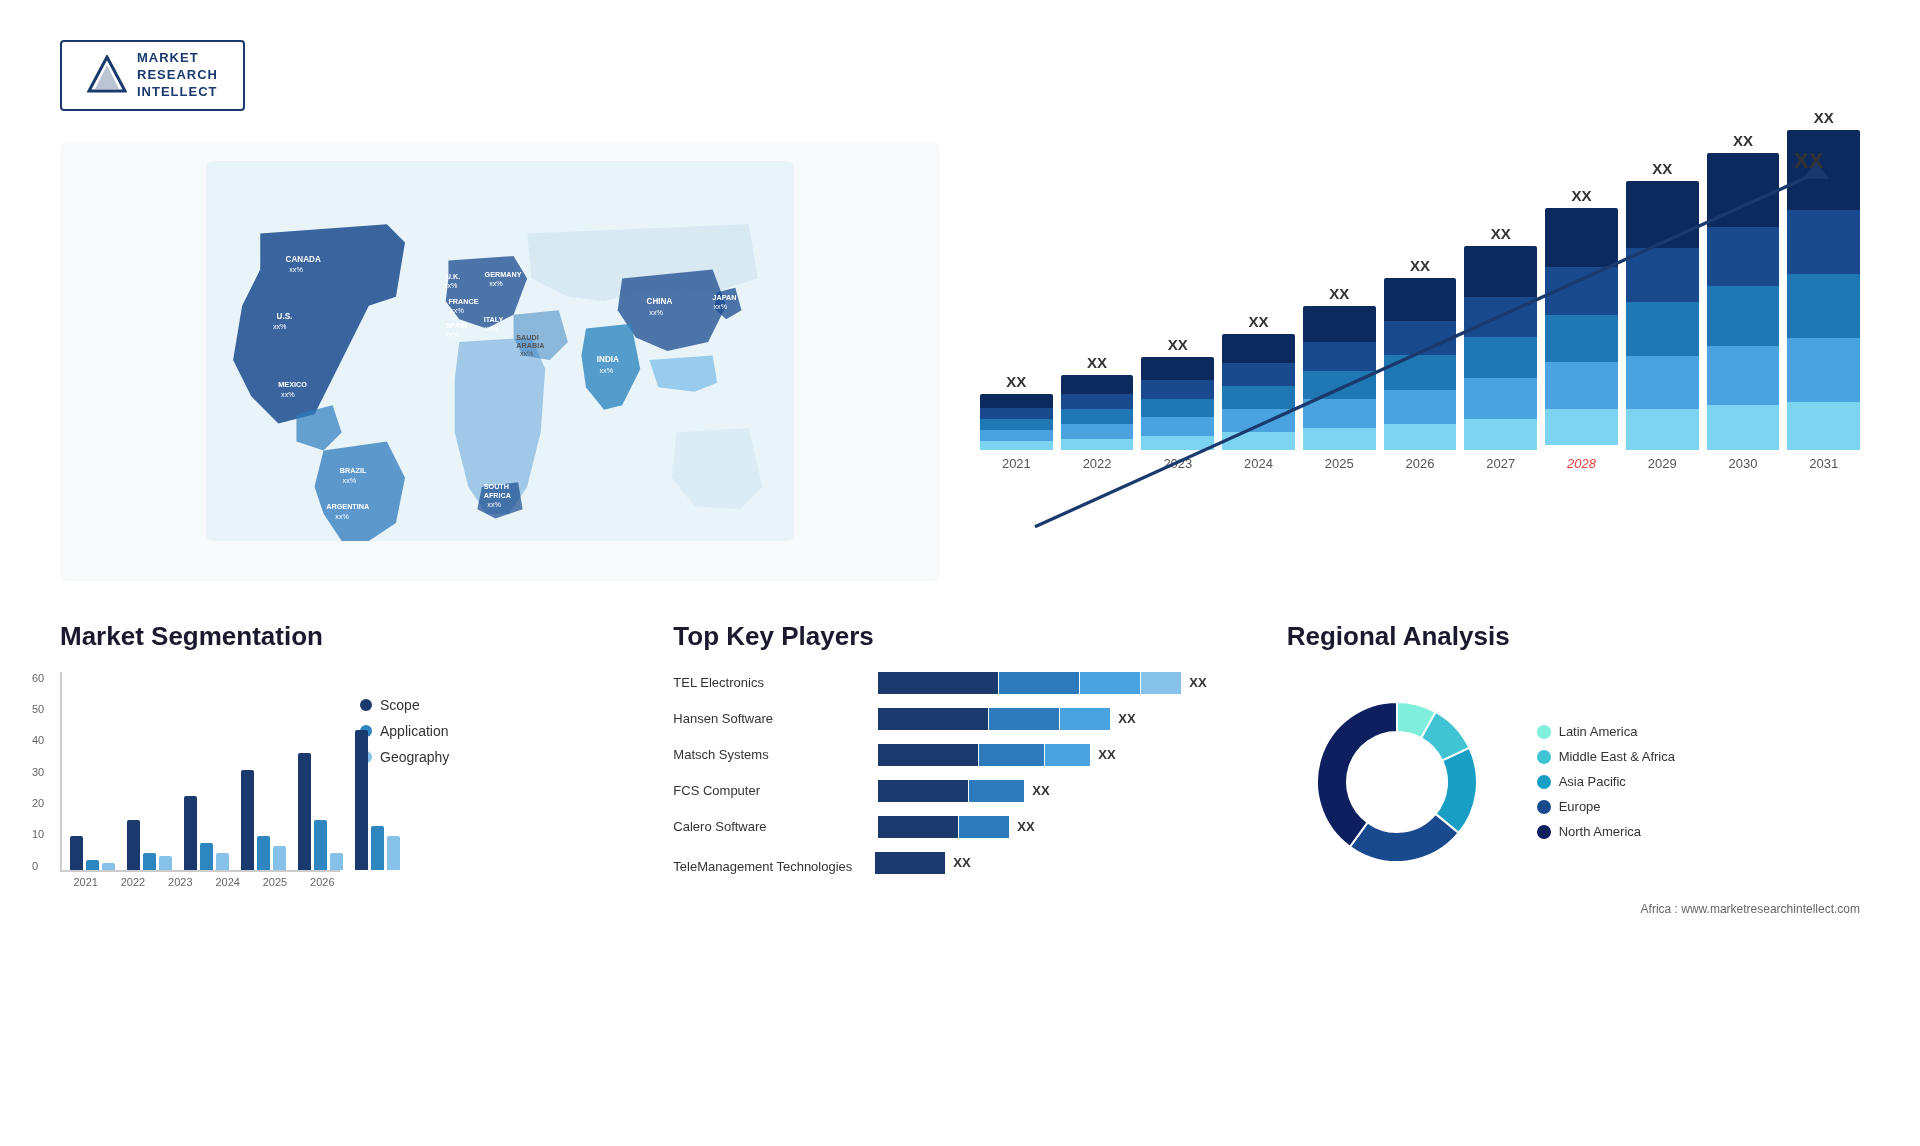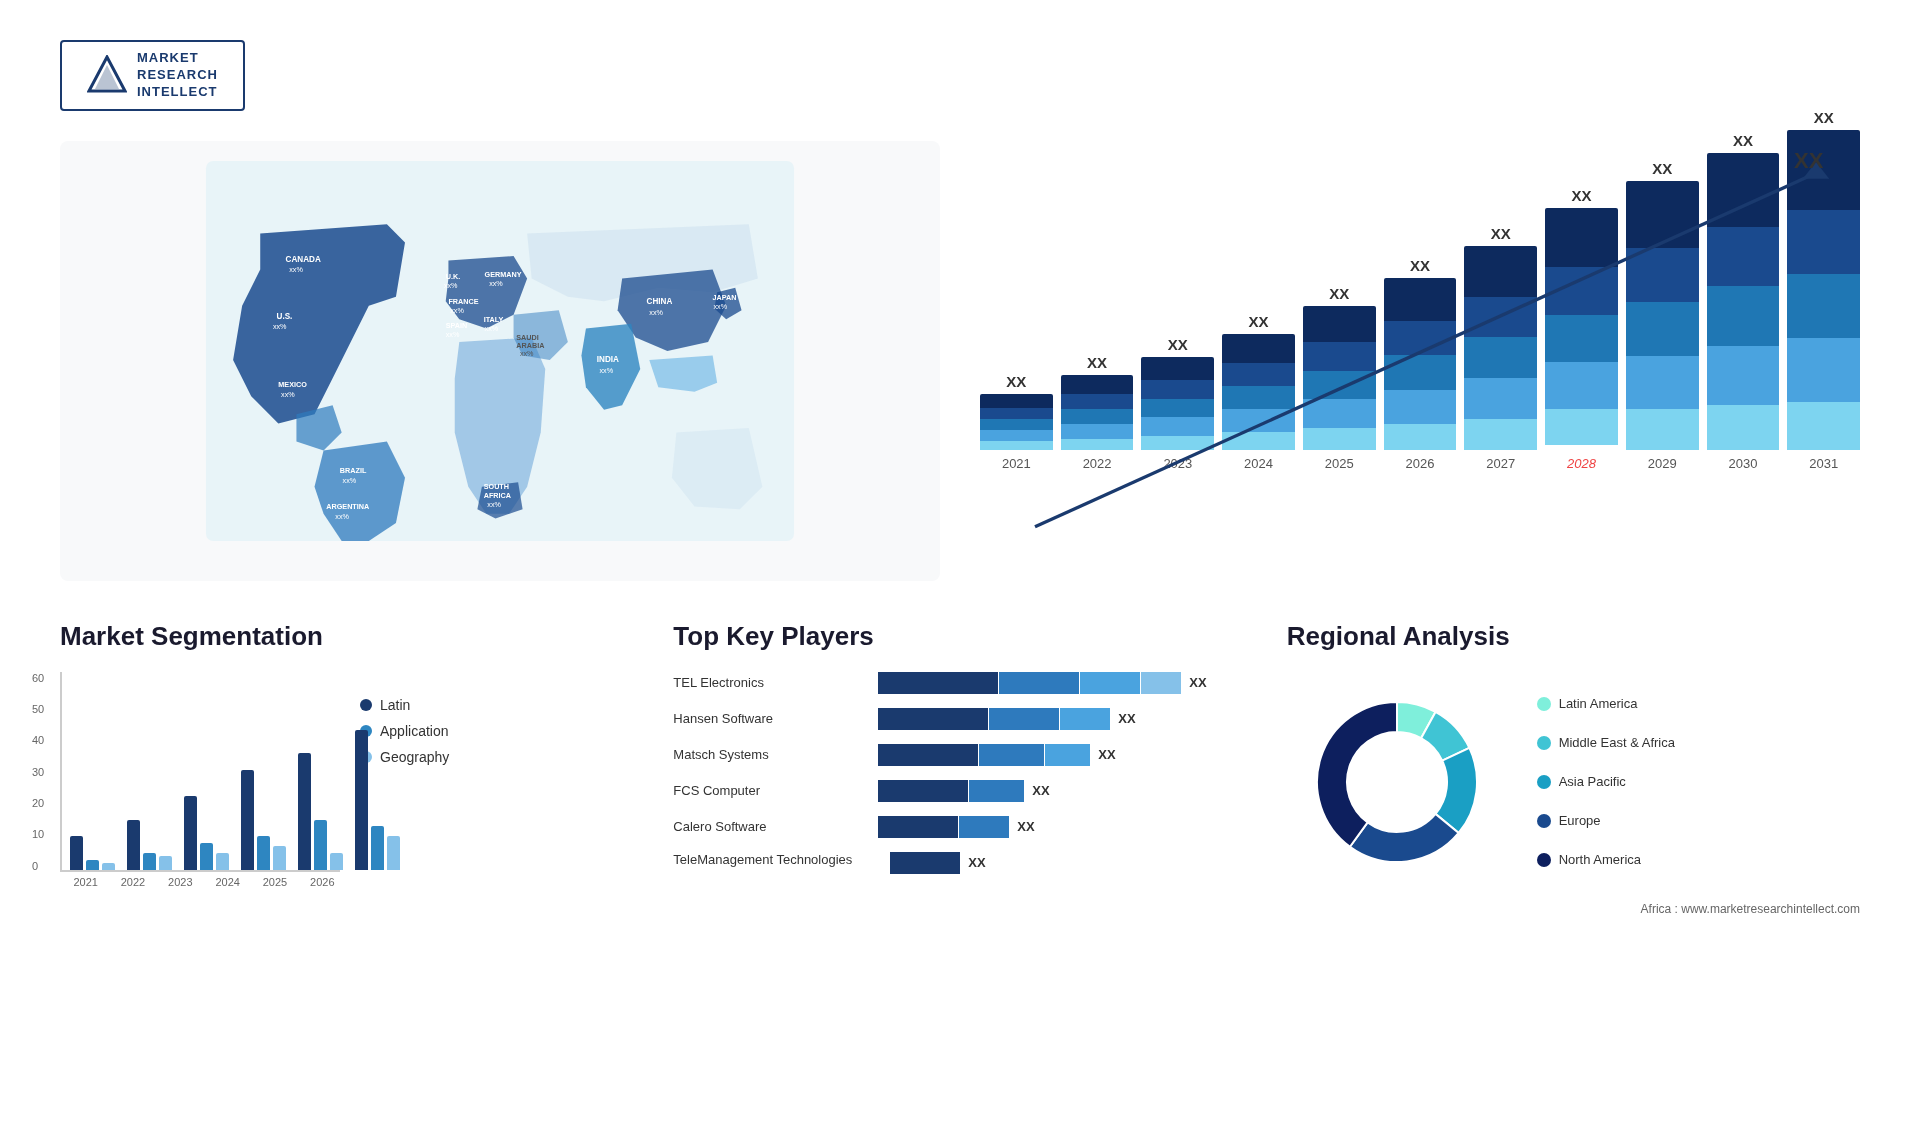--- a/index.html
+++ b/index.html
@@ -157,21 +157,21 @@
 
     
     .donut-wrap {
       display: flex;
       align-items: center;
       gap: 30px;
     }
     .donut-legend {
       display: flex;
       flex-direction: column;
-      gap: 24px;
+      gap: 10px;
     }
 
     
     .source-text {
       text-align: right;
       font-size: 12px;
       color: #666;
       margin-top: 10px;
     }
 
@@ -474,21 +474,21 @@
             <span style="font-size:11px;color:#666;width:42px;text-align:center;">2023</span>
             <span style="font-size:11px;color:#666;width:42px;text-align:center;">2024</span>
             <span style="font-size:11px;color:#666;width:42px;text-align:center;">2025</span>
             <span style="font-size:11px;color:#666;width:42px;text-align:center;">2026</span>
           </div>
         </div>
         <div class="seg-legend" style="display:flex;flex-direction:column;gap:10px;padding-top:10px;">
 
         <div class="legend-item" style="display: flex; align-items: center; gap: 8px; font-size: 14px;">
               <div style="width: 12px; height: 12px; border-radius: 50%; background: rgb(26, 58, 110);"></div>
-              <span>Latin</span>
+              <span>Scope</span>
             </div>
             <div class="legend-item" style="display: flex; align-items: center; gap: 8px; font-size: 14px;">
               <div style="width: 12px; height: 12px; border-radius: 50%; background: rgb(46, 134, 193);"></div>
               <span>Application</span>
             </div>
             <div class="legend-item" style="display: flex; align-items: center; gap: 8px; font-size: 14px;">
               <div style="width: 12px; height: 12px; border-radius: 50%; background: rgb(133, 193, 233);"></div>
               <span>Geography</span>
             </div>
           </div>
@@ -547,21 +547,21 @@
         <div class="player-row" style="display: flex; align-items: center; gap: 10px; margin-bottom: 6px;">
           <div class="player-name" style="font-size: 13px; color: rgb(51, 51, 51); width: 195px; flex-shrink: 0;">Calero Software</div>
           <div style="display: flex; align-items: center; gap: 4px; height: 22px;">
             <div style="display: flex; height: 22px; gap: 1px;">
               <div style="width: 80px; height: 100%; background: rgb(26, 58, 110);"></div>
               <div style="width: 50px; height: 100%; background: rgb(46, 122, 189);"></div>
             </div>
             <span style="font-size: 13px; font-weight: 600; color: rgb(51, 51, 51); margin-left: 4px;">XX</span>
           </div>
         </div>
-        <div class="player-row" style="display: flex; align-items: flex-start; gap: 22px; margin-bottom: 6px;">
+        <div class="player-row" style="display: flex; align-items: flex-end; gap: 7px; margin-bottom: 6px;">
           <div class="player-name" style="font-size: 13px; color: rgb(51, 51, 51); width: 195px; flex-shrink: 0;">TeleManagement Technologies</div>
           <div style="display: flex; align-items: center; gap: 4px; height: 22px;">
             <div style="display: flex; height: 22px; gap: 1px;">
               <div style="width: 70px; height: 100%; background: rgb(26, 58, 110);"></div>
             </div>
             <span style="font-size: 13px; font-weight: 600; color: rgb(51, 51, 51); margin-left: 4px;">XX</span>
           </div>
         </div>
       </div>
   </div>

